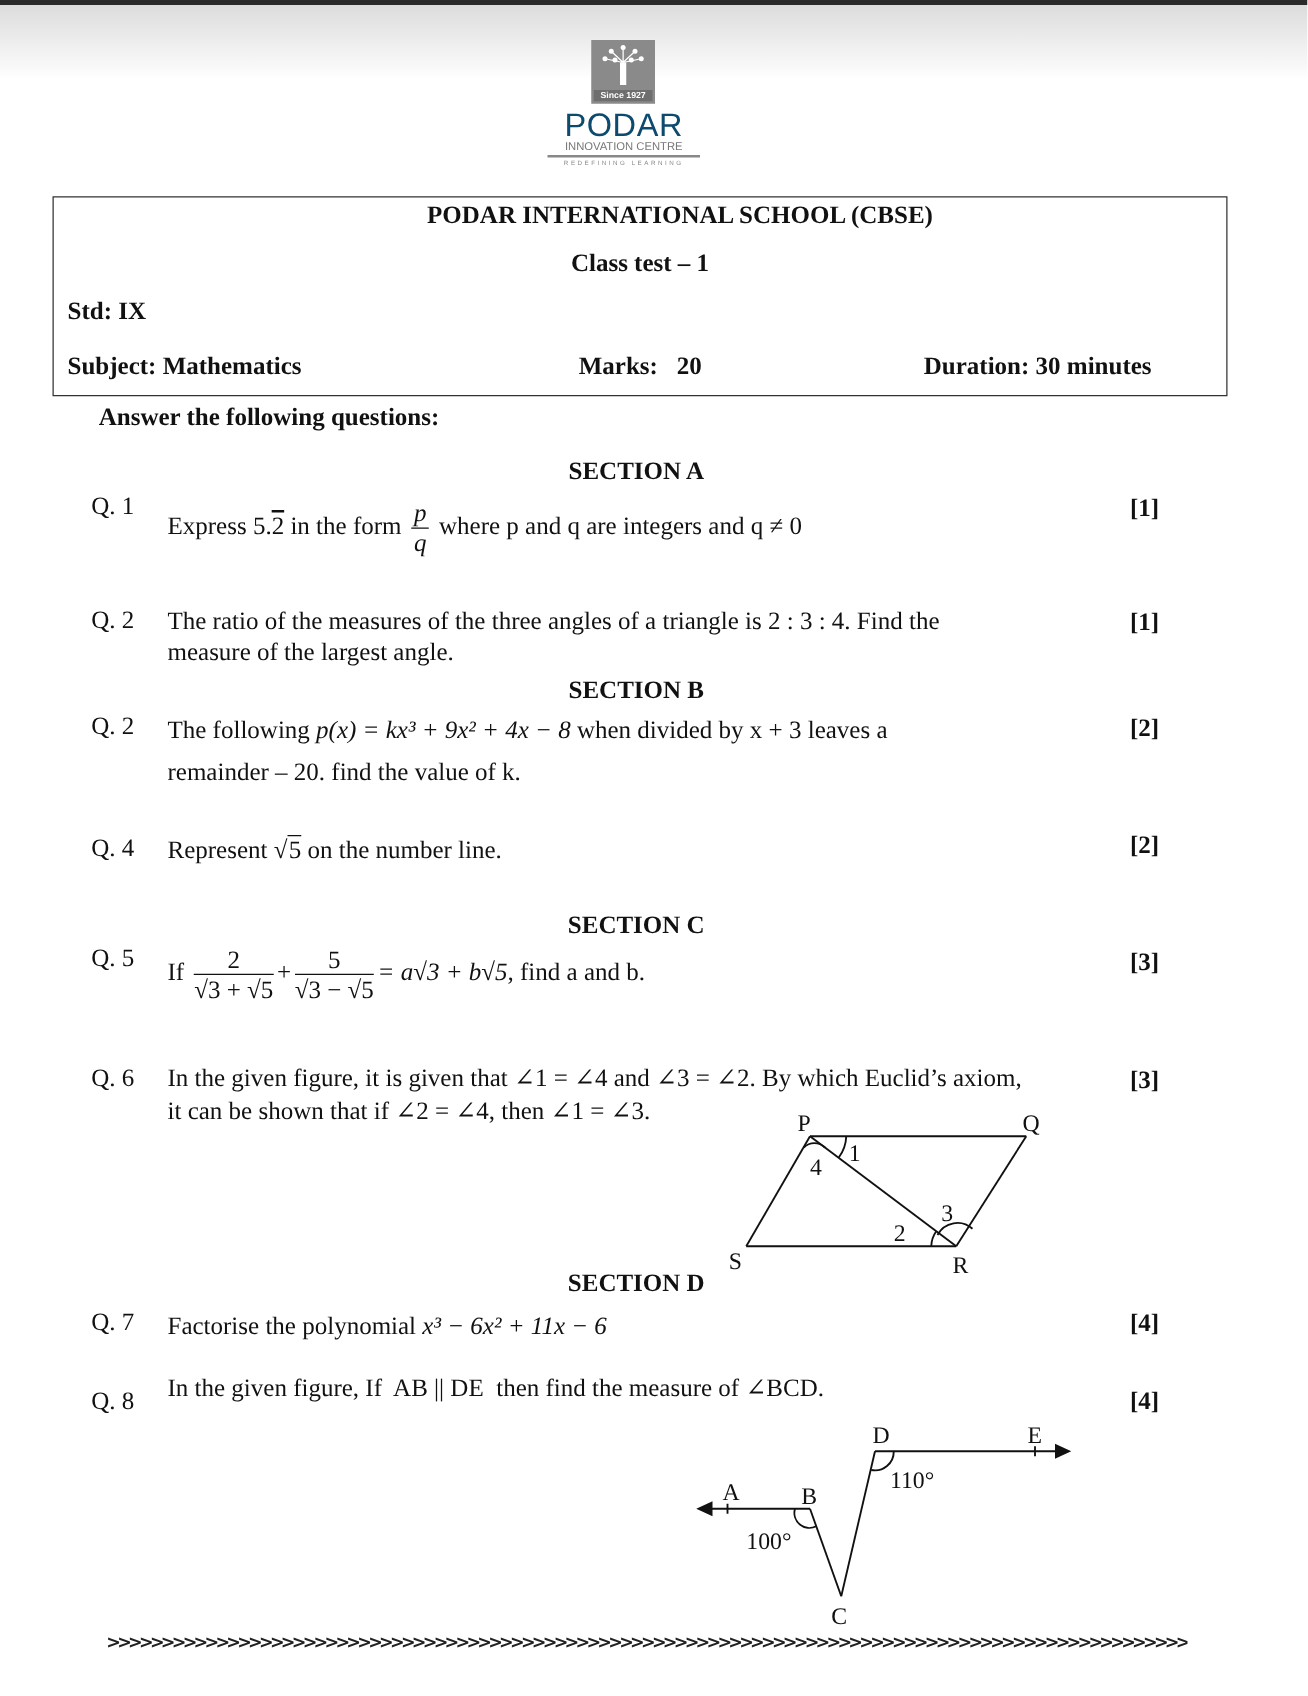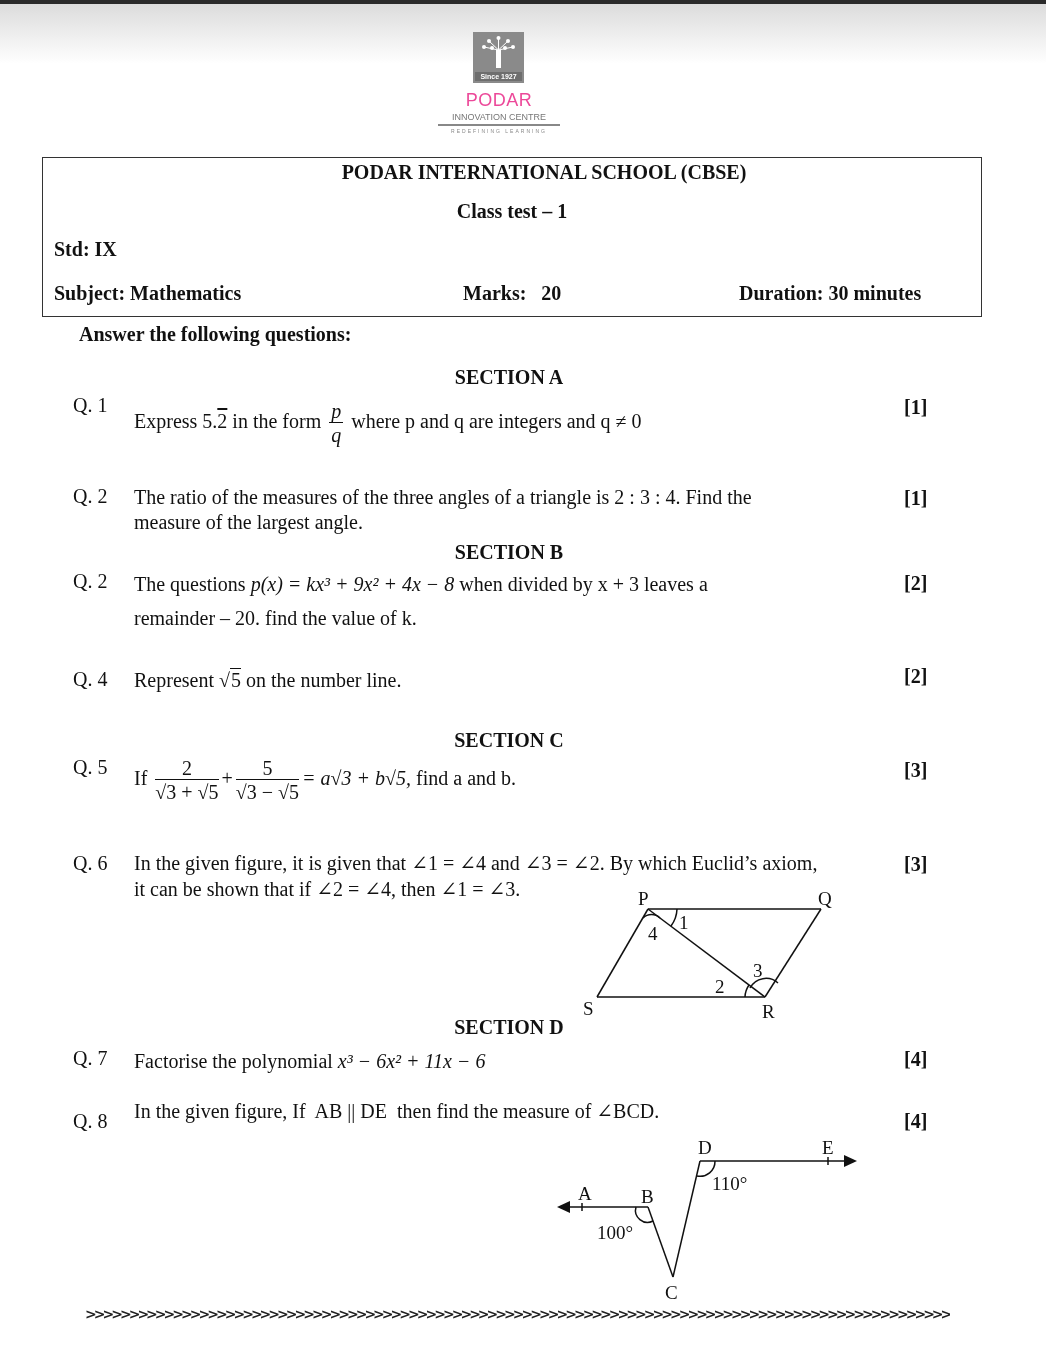--- a/index.html
+++ b/index.html
@@ -2,21 +2,21 @@
 <html><head>
 <meta charset="utf-8">
 <style>
   html,body{margin:0;padding:0;}
   body{width:1046px;height:1357px;position:relative;overflow:hidden;background:#fff;font-family:"Liberation Serif","DejaVu Serif",serif;color:#111;}
   .topbar{position:absolute;left:0;top:0;width:1046px;height:4px;background:#2a2a2a;}
   .topfade{position:absolute;left:0;top:4px;width:1046px;height:60px;background:linear-gradient(#dcdcdc,#ffffff);}
   .abs{position:absolute;}
   .logo-box{position:absolute;left:473px;top:32px;width:51px;height:51px;background:#8a8a8a;}
   .logo-since{position:absolute;left:2px;bottom:2px;width:47px;height:9px;background:#6e6e6e;color:#fff;font-family:"Liberation Sans",sans-serif;font-size:7px;font-weight:bold;text-align:center;line-height:9px;}
-  .logo-name{position:absolute;left:436px;top:86px;width:126px;text-align:center;font-family:"Liberation Sans",sans-serif;font-size:18px;color:#ec4899;letter-spacing:0.5px;line-height:28px;}
+  .logo-name{position:absolute;left:436px;top:86px;width:126px;text-align:center;font-family:"Liberation Sans",sans-serif;font-size:26px;color:#0c4a6e;letter-spacing:0.5px;line-height:28px;}
   .logo-sub{position:absolute;left:436px;top:112px;width:126px;text-align:center;font-family:"Liberation Sans",sans-serif;font-size:9px;color:#777;line-height:10px;}
   .logo-line{position:absolute;left:438px;top:124px;width:122px;height:2px;background:#888;}
   .logo-tag{position:absolute;left:436px;top:128px;width:126px;text-align:center;font-family:"Liberation Sans",sans-serif;font-size:5px;letter-spacing:2px;color:#888;}
   .hbox{position:absolute;left:42px;top:157px;width:940px;height:160px;border:1px solid #333;box-sizing:border-box;}
   .b{font-weight:bold;}
   .t{position:absolute;font-size:20px;line-height:24px;white-space:nowrap;}
   .c{text-align:center;}
   .i{font-style:italic;}
   .frac{display:inline-block;vertical-align:middle;text-align:center;margin:0 3px;}
   .frac .n{display:block;border-bottom:1px solid #111;padding:0 2px;line-height:22px;}
@@ -71,21 +71,21 @@
 
 <div class="t" style="left:73px;top:484px;">Q. 2</div>
 <div class="t b" style="left:904px;top:486px;">[1]</div>
 <div class="t" style="left:134px;top:485px;text-align:center;">The ratio of the measures of the three angles of a triangle is 2 : 3 : 4. Find the</div>
 <div class="t" style="left:134px;top:510px;">measure of the largest angle.</div>
 
 <div class="t b c" style="left:0;top:540px;width:1018px;">SECTION B</div>
 
 <div class="t" style="left:73px;top:569px;">Q. 2</div>
 <div class="t b" style="left:904px;top:571px;">[2]</div>
-<div class="t" style="left:134px;top:572px;"><span>The questions </span><span class="i">p(x) = kx³ + 9x² + 4x − 8</span><span> when divided by x + 3 leaves a</span></div>
+<div class="t" style="left:134px;top:572px;"><span>The following </span><span class="i">p(x) = kx³ + 9x² + 4x − 8</span><span> when divided by x + 3 leaves a</span></div>
 <div class="t" style="left:134px;top:606px;">remainder – 20. find the value of k.</div>
 
 <div class="t" style="left:73px;top:667px;">Q. 4</div>
 <div class="t b" style="left:904px;top:664px;">[2]</div>
 <div class="t" style="left:134px;top:668px;"><span>Represent </span><span>√</span><span class="sqrt">5</span><span> on the number line.</span></div>
 
 <div class="t b c" style="left:0;top:728px;width:1018px;">SECTION C</div>
 
 <div class="t" style="left:73px;top:755px;">Q. 5</div>
 <div class="t b" style="left:904px;top:758px;">[3]</div>

